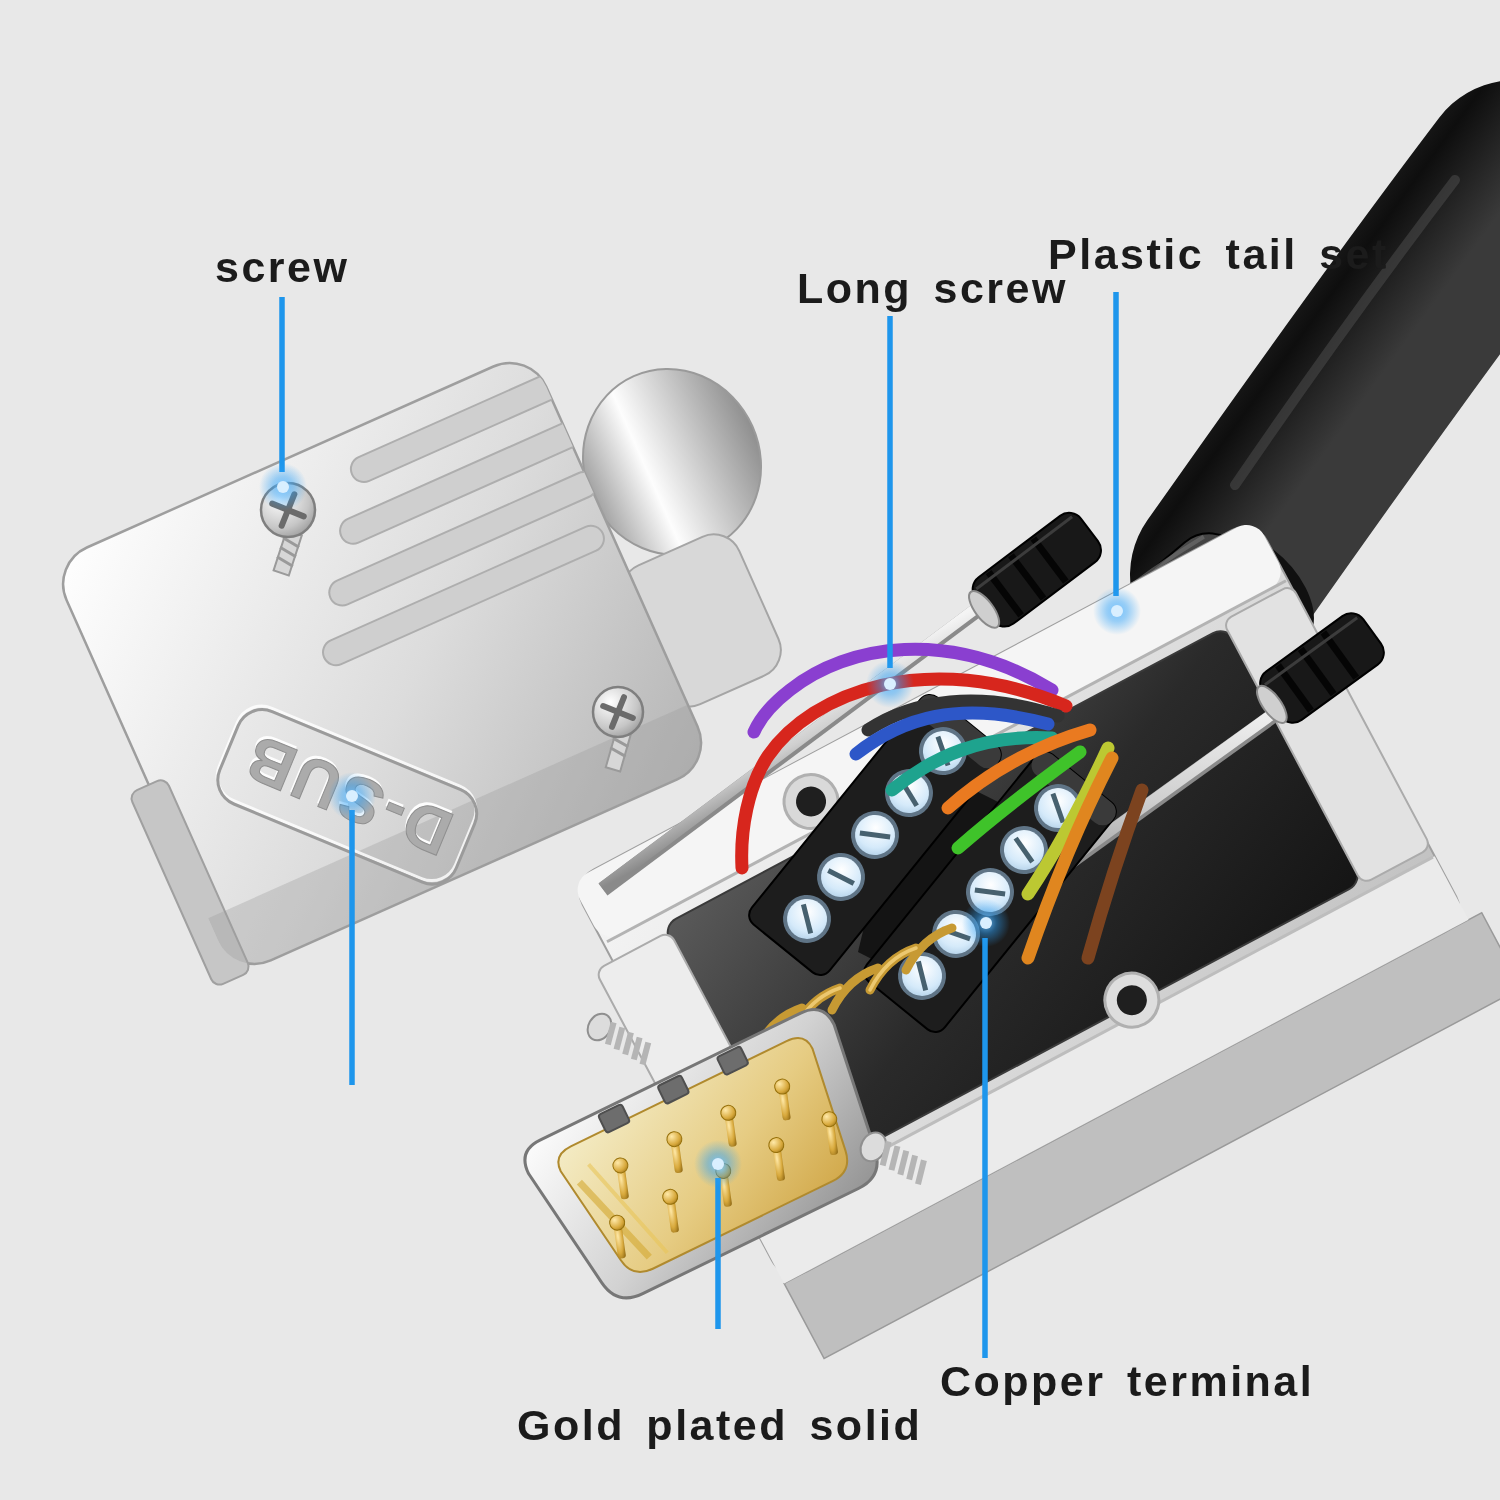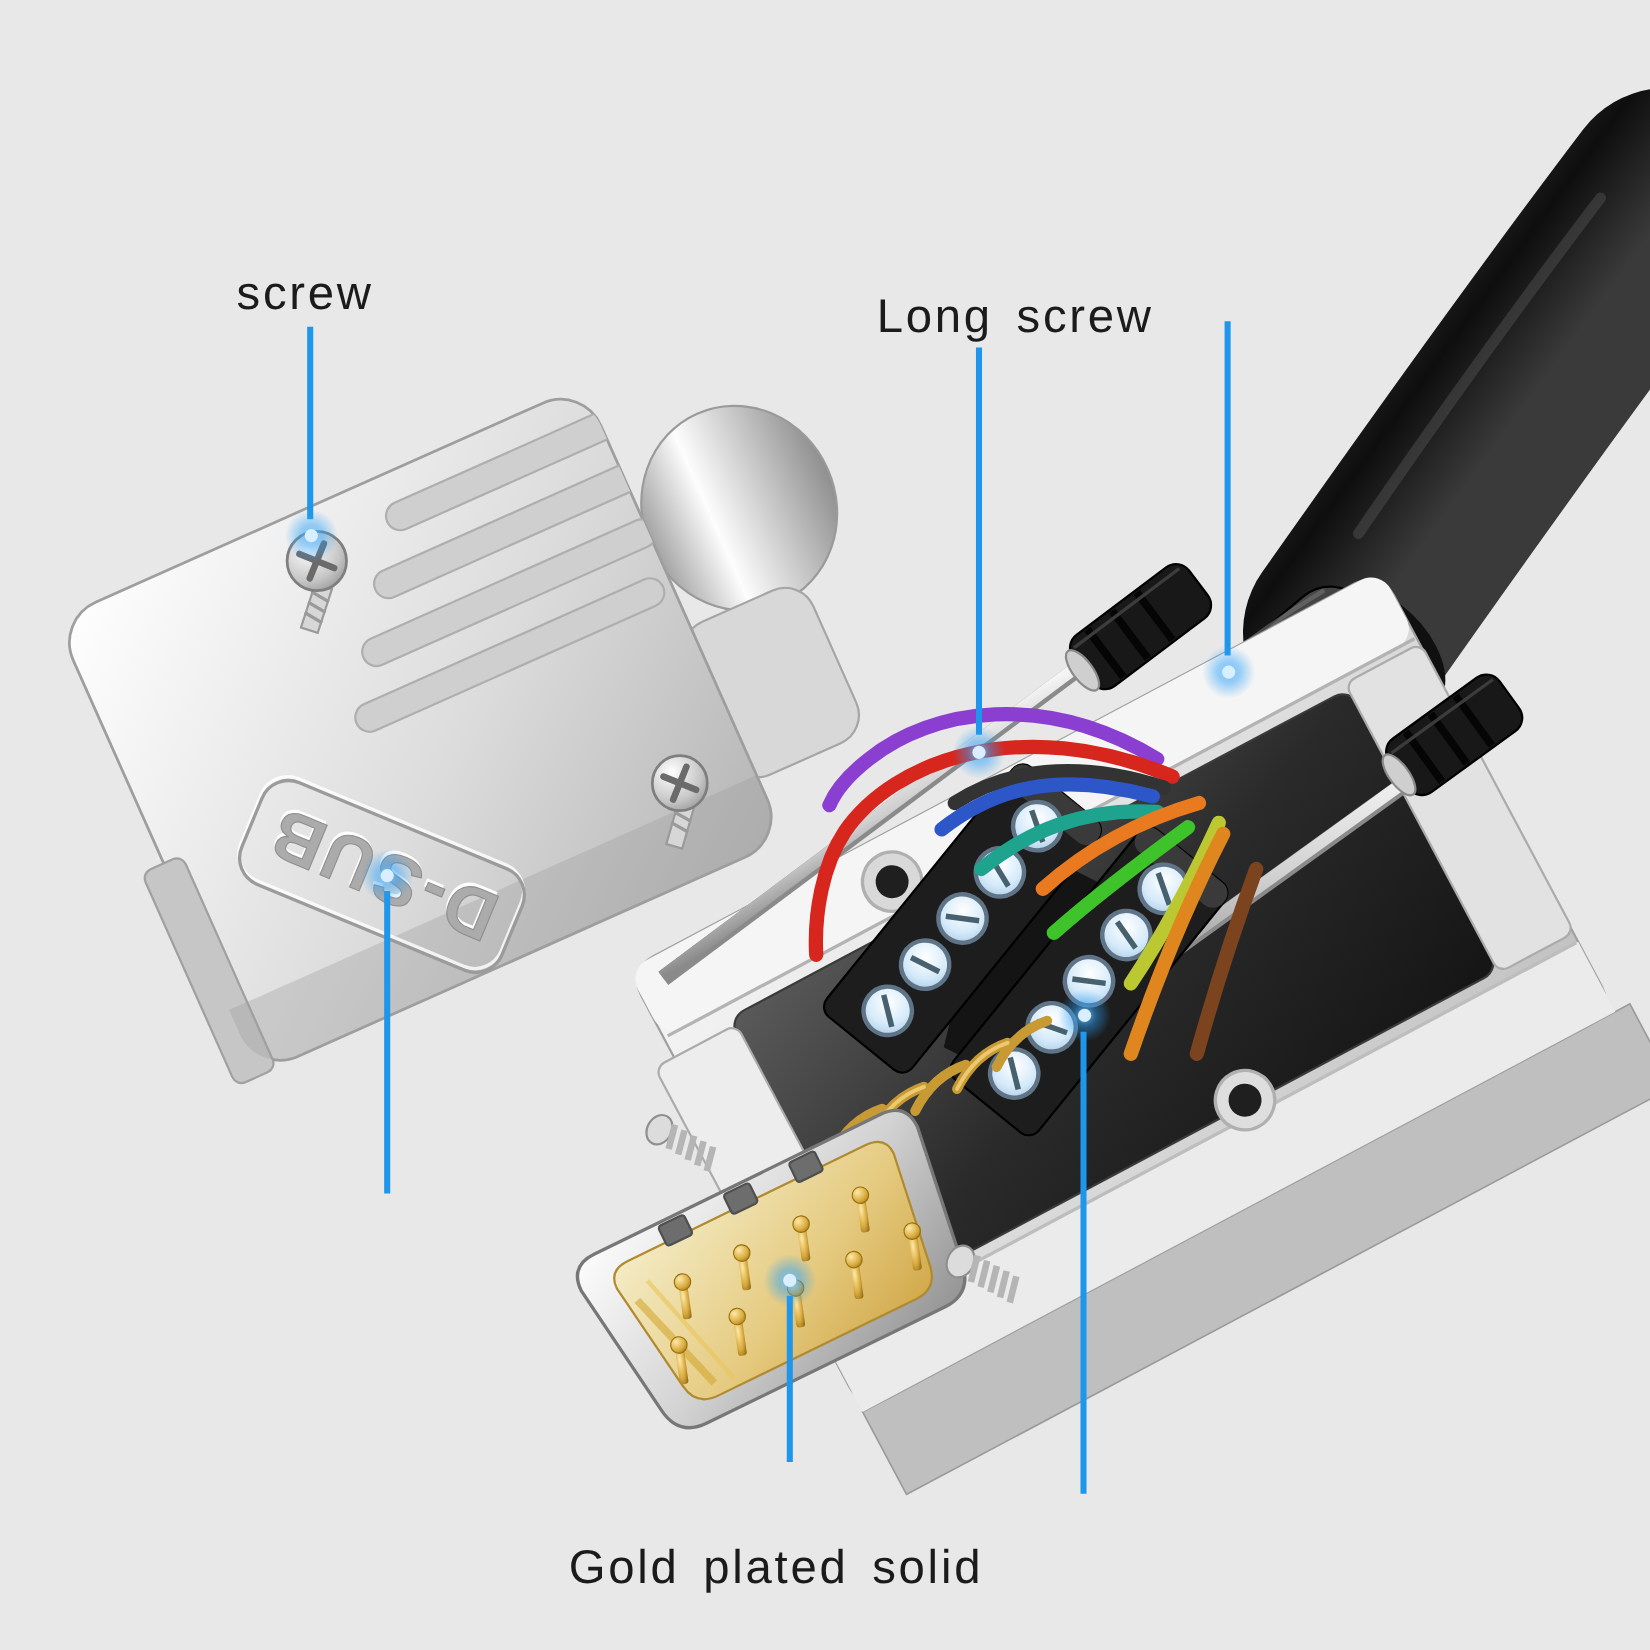--- a/index.html
+++ b/index.html
@@ -1,19 +1,19 @@
 <!DOCTYPE html>
 <html><head>
 <meta charset="utf-8">
 <style>
   html,body{margin:0;padding:0;background:#cfcfcf;}
   .canvas{position:relative;width:1500px;height:1500px;background:#e8e8e8;overflow:hidden;
           font-family:"Liberation Sans",sans-serif;}
   .canvas svg{position:absolute;left:0;top:0;}
-  .lbl{position:absolute;font-weight:400;font-size:43px;color:#1b1b1b;
+  .lbl{position:absolute;font-weight:700;font-size:43px;color:#1b1b1b;
        letter-spacing:2.5px;word-spacing:7px;line-height:41px;white-space:pre;}
   .lbl span{display:block;}
 </style>
 </head>
 <body>
 
 <div class="canvas">
 
 <svg width="1500" height="1500" viewBox="0 0 1500 1500">
   <defs>
@@ -385,18 +385,20 @@
         </g>
     <g>
           <circle cx="986" cy="923" r="24" fill="url(#glowG)"></circle>
           <circle cx="986" cy="923" r="6" fill="#d9efff"></circle>
         </g>
   </g>
 </svg>
 
 <div class="lbl" style="left:215px;top:247px;">screw</div>
 <div class="lbl" style="left:772px;top:268px;margin-left:25px;">Long screw</div>
+<div class="lbl" style="left:1048px;top:234px;">Plastic tail set</div>
 <div class="lbl" style="left:517px;top:1323px;">
   <span>Gold plated solid</span>
   
 </div>
+<div class="lbl" style="left:940px;top:1361px;">Copper terminal</div>
 
 </div>
 
 </body></html>

